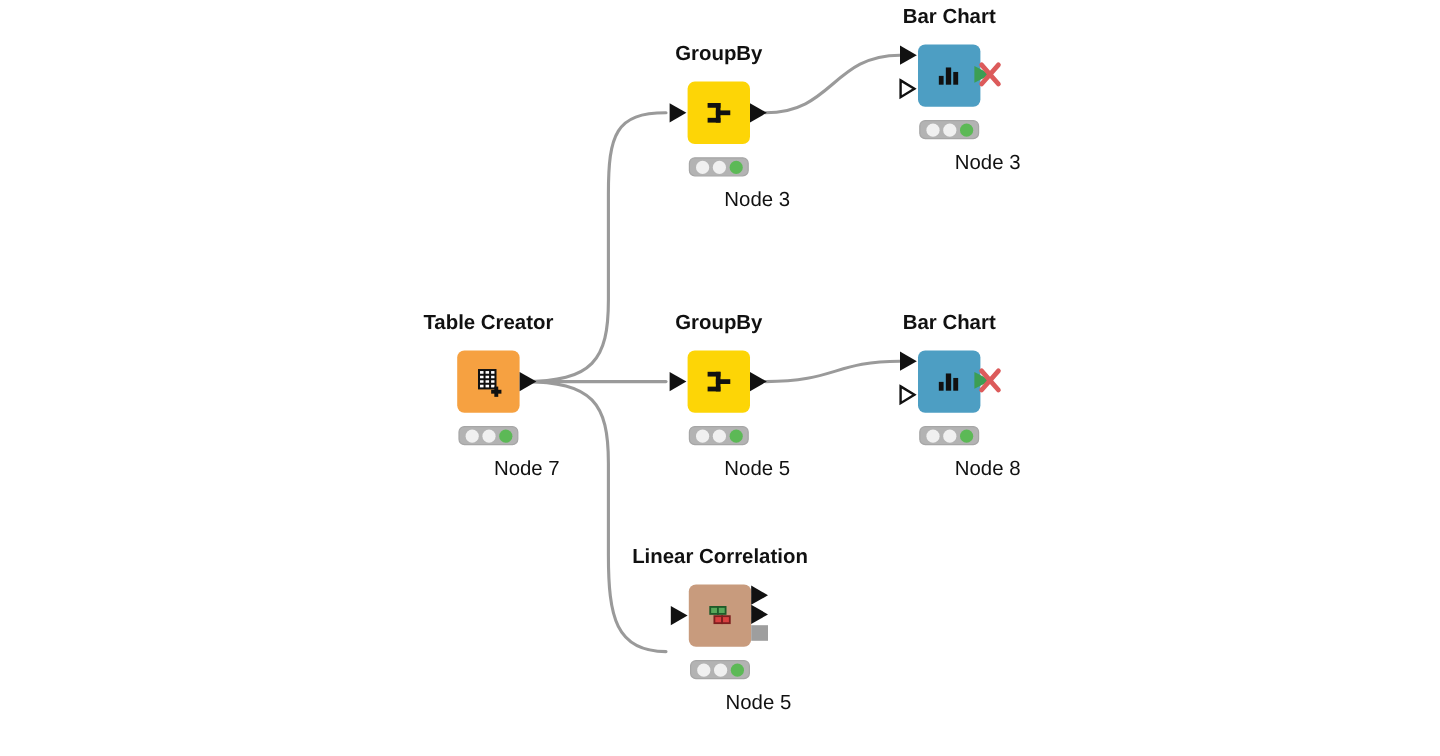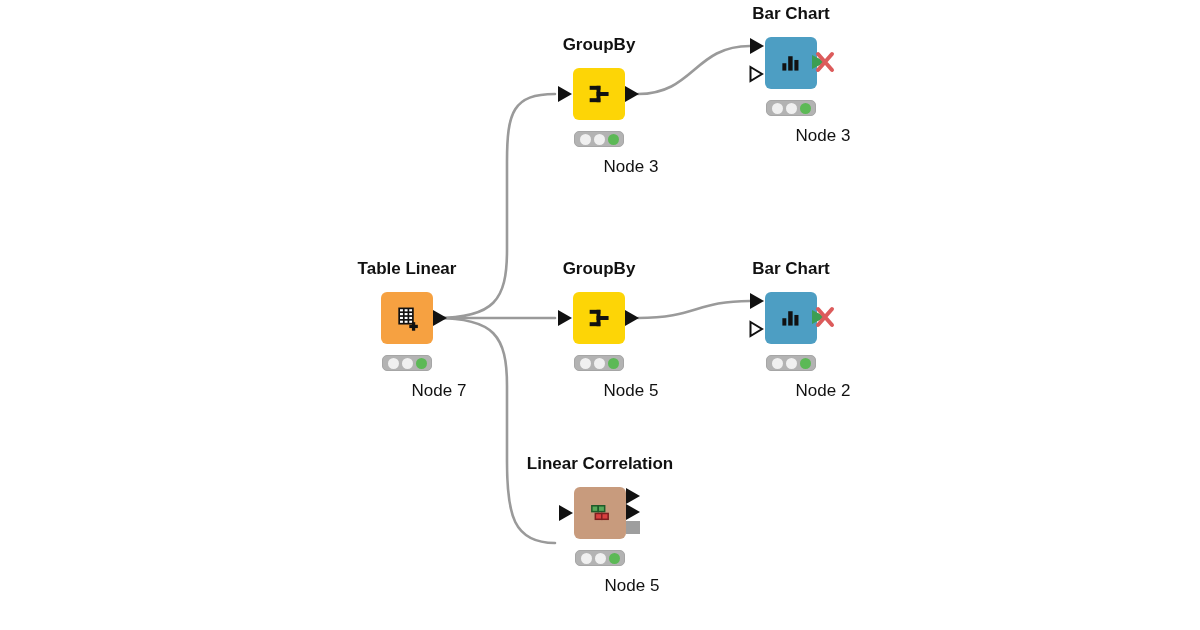--- a/index.html
+++ b/index.html
@@ -47,21 +47,21 @@
 
   <svg class="edges">
     <path d="M 436 318 C 494 318 507 300 507 250 L 507 162 C 507 112 513 94 555 94"></path>
     <path d="M 436 318 L 555 318"></path>
     <path d="M 436 318 C 494 318 507 336 507 386 L 507 462 C 507 514 513 543 555 543"></path>
     <path d="M 638 94 C 694 94 694 46 750 46"></path>
     <path d="M 638 318 C 696 318 696 301 750 301"></path>
   </svg>
 
   <div class="node" style="left:381px;top:292px">
-    <div class="node-title">Table Linear</div>
+    <div class="node-title">Table Creator</div>
     <div class="node-body table-creator">
       <svg width="27" height="27" viewBox="0 0 24 24">
         <g fill="#ffffff" stroke="#111" stroke-width="1.5">
           <rect x="4.6" y="3" width="12.2" height="13.6"></rect>
         </g>
         <g stroke="#111" stroke-width="1.5">
           <line x1="8.7" y1="3" x2="8.7" y2="16.6"></line>
           <line x1="12.8" y1="3" x2="12.8" y2="16.6"></line>
           <line x1="4.6" y1="6.4" x2="16.8" y2="6.4"></line>
           <line x1="4.6" y1="9.8" x2="16.8" y2="9.8"></line>
@@ -170,21 +170,21 @@
     </svg>
     <svg class="bc-out-error" viewBox="0 0 26 26">
       <polygon points="1,6 15,13 1,20" fill="#3C9E53"></polygon>
       <path d="M7 5 L21 21 M21 5 L7 21" stroke="#DC5B5B" stroke-width="4" stroke-linecap="round" fill="none"></path>
     </svg>
     <div class="traffic-light">
       <span class="dot"></span>
       <span class="dot"></span>
       <span class="dot lit-green"></span>
     </div>
-    <div class="node-label">Node 2</div>
+    <div class="node-label">Node 8</div>
   </div>
 
   <div class="node" style="left:574px;top:487px">
     <div class="node-title">Linear Correlation</div>
     <div class="node-body linear-correlation">
       <svg width="28" height="28" viewBox="0 0 24 24">
         <g fill="#58A85A" stroke="#1E5B2A" stroke-width="1.3">
           <rect x="5" y="5.8" width="5.5" height="5"></rect>
           <rect x="10.5" y="5.8" width="5.5" height="5"></rect>
         </g>

